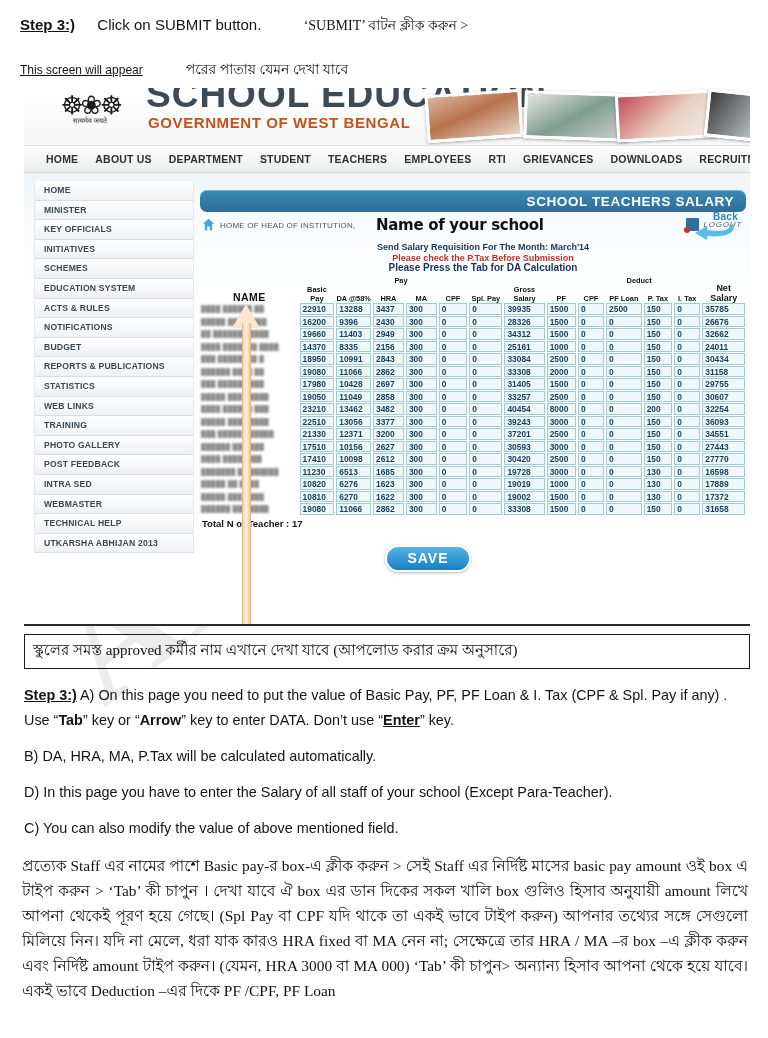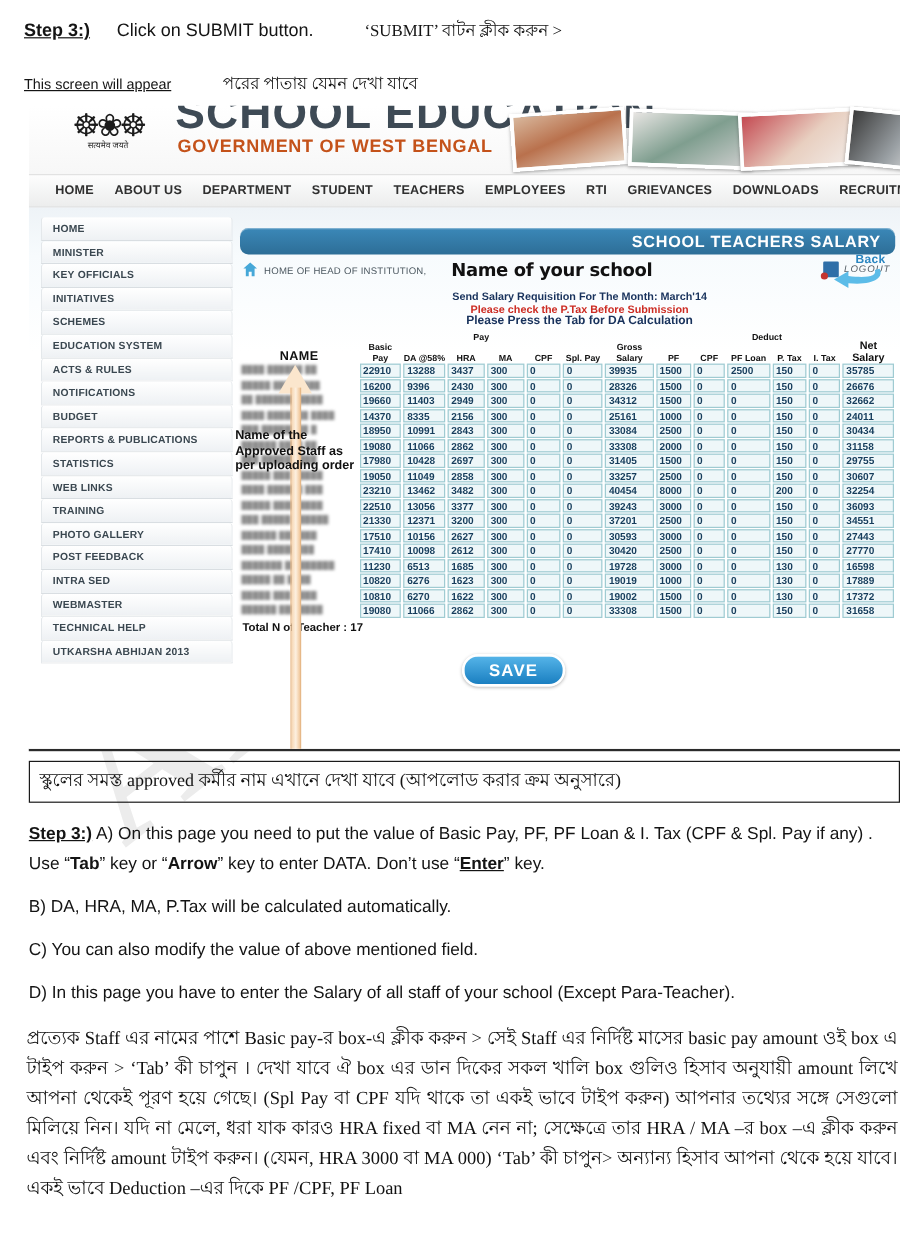--- a/index.html
+++ b/index.html
@@ -1083,34 +1083,33 @@
         </table>
 
         <div class="total-row">Total N   of Teacher  :  17</div>
 
         <div class="save-wrap">
           <span class="save-btn">SAVE</span>
         </div>
 
       </div>
 
-      <div class="annot">Name of the Approved Staff as per uploading order</div>
     </div>
 
     <div class="arrow-head"></div>
     <div class="arrow-shaft"></div>
   </div>
 
   <div class="caption">স্কুলের সমস্ত approved কর্মীর নাম এখানে দেখা যাবে (আপলোড করার ক্রম অনুসারে)</div>
 
   <div class="instr">
     <p>
       <b class="step-lbl">Step 3:)</b>
       <span>A) On this page you need to put the value of Basic Pay, PF, PF Loan &amp; I. Tax (CPF &amp; Spl. Pay if any) . Use “</span><b>Tab</b><span>” key or “</span><b>Arrow</b><span>” key to enter DATA. Don’t use “</span><b><u>Enter</u></b><span>” key.</span>
     </p>
     <p>B) DA, HRA, MA, P.Tax will be calculated automatically.</p>
+    <p>D) In this page you have to enter the Salary of all staff of your school (Except Para-Teacher).</p>
     <p>C) You can also modify the value of above mentioned field.</p>
-    <p>D) In this page you have to enter the Salary of all staff of your school (Except Para-Teacher).</p>
   </div>
 
   <div class="bn-para">প্রত্যেক Staff এর নামের পাশে Basic pay-র box-এ ক্লীক করুন &gt; সেই Staff এর নির্দিষ্ট মাসের basic pay amount ওই box এ টাইপ করুন &gt; ‘Tab’ কী চাপুন ।    দেখা যাবে ঐ box এর ডান দিকের সকল খালি box গুলিও হিসাব অনুযায়ী amount লিখে আপনা থেকেই পূরণ হয়ে গেছে।  (Spl Pay বা CPF যদি থাকে তা একই ভাবে টাইপ করুন) আপনার তথ্যের সঙ্গে সেগুলো মিলিয়ে নিন। যদি না মেলে, ধরা যাক কারও HRA fixed বা MA নেন না; সেক্ষেত্রে তার HRA / MA –র box –এ ক্লীক করুন এবং নির্দিষ্ট amount টাইপ করুন। (যেমন, HRA 3000 বা MA 000) ‘Tab’ কী চাপুন&gt; অন্যান্য হিসাব আপনা থেকে হয়ে যাবে। একই ভাবে Deduction –এর দিকে PF /CPF, PF Loan</div>
 
 </div>
 
 </body></html>

